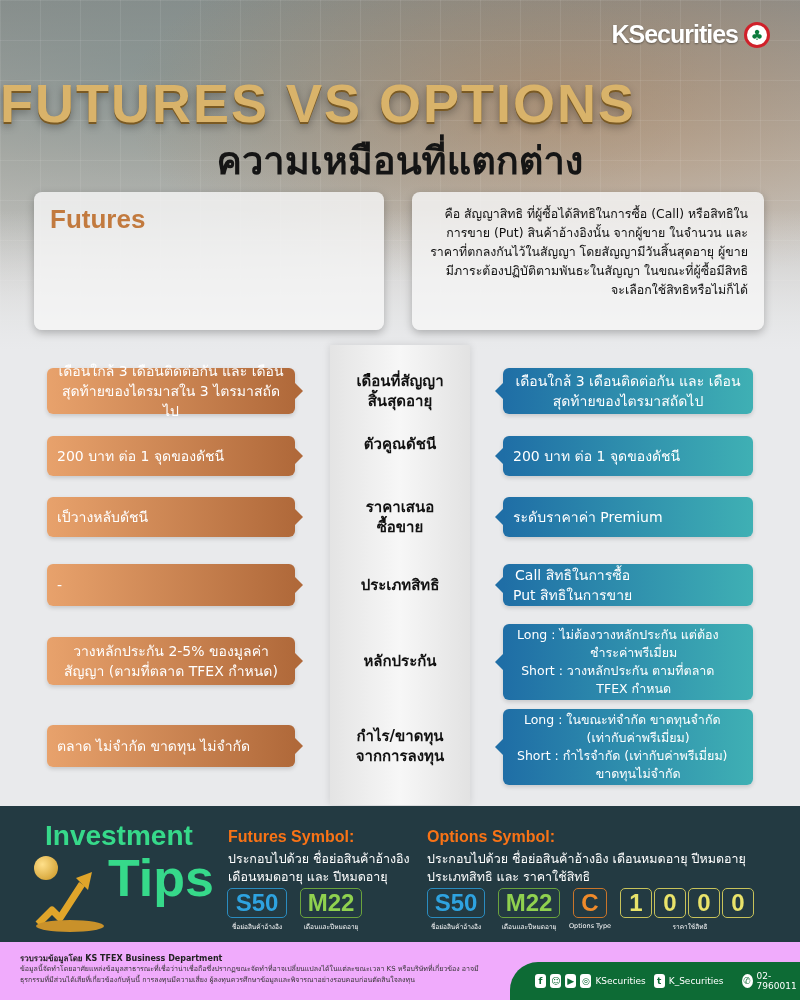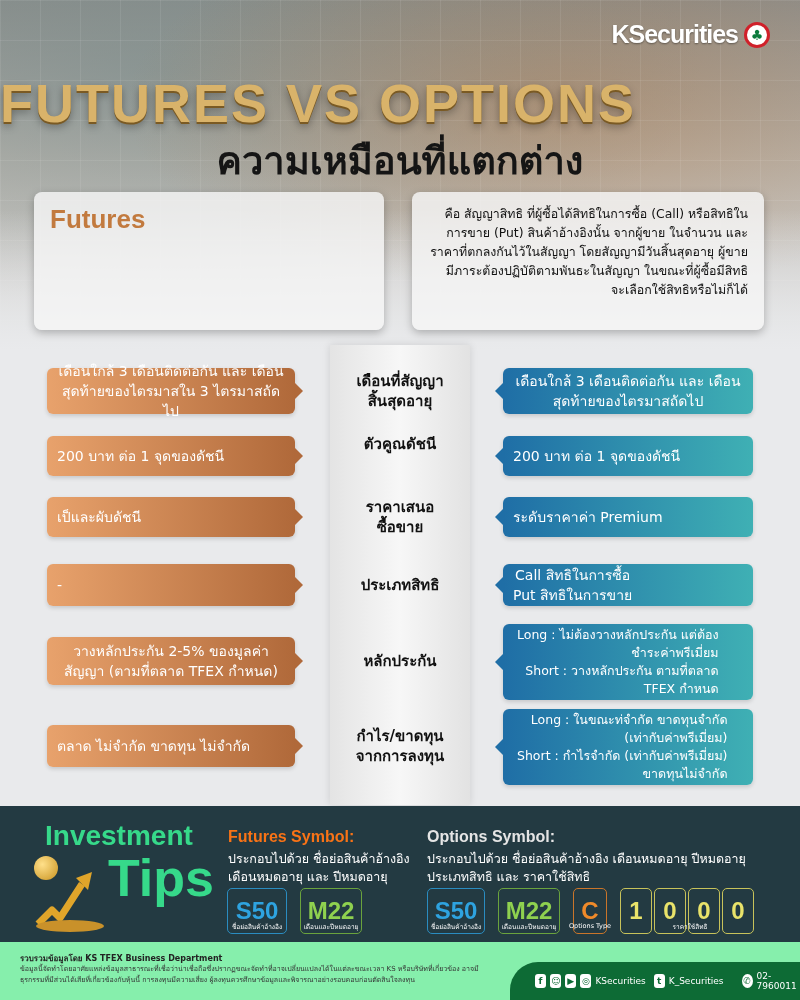--- a/index.html
+++ b/index.html
@@ -25,36 +25,36 @@
 .fut .def-title{color:#c27a3e}
 .opt .def-title{color:#2a8cb0}
 .def-text{font-size:12.4px;line-height:19px;color:#111}
 .opt .def-text{text-align:right}
 .mid-col{position:absolute;left:330px;top:345px;width:140px;height:460px;background:linear-gradient(90deg,#e4e4e4,#f7f7f7 50%,#e2e2e2);box-shadow:0 0 8px rgba(0,0,0,.12)}
 .box{position:absolute;border-radius:6px;color:#fff;font-size:14px;line-height:20px;display:flex;align-items:center;justify-content:flex-start;text-align:center;padding:4px 10px;box-shadow:0 2px 4px rgba(0,0,0,.15)}
 .box.fut{left:47px;width:248px;background:linear-gradient(90deg,#e8a26c,#b0693a)}
 .box.fut:after{content:"";position:absolute;right:-8px;top:50%;margin-top:-8px;border-left:8px solid #b0693a;border-top:8px solid transparent;border-bottom:8px solid transparent}
 .box.opt{left:503px;width:250px;background:linear-gradient(90deg,#1f6ea6,#3fb0b4)}
 .box.opt:before{content:"";position:absolute;left:-8px;top:50%;margin-top:-8px;border-right:8px solid #1f6ea6;border-top:8px solid transparent;border-bottom:8px solid transparent}
-.box.opt.left{text-align:right;justify-content:flex-start;padding-left:14px}
+.box.opt.left{text-align:center;justify-content:flex-start;padding-left:14px}
 .mid-label{position:absolute;left:330px;width:140px;text-align:center;font-weight:bold;font-size:15px;line-height:20px;color:#111;display:flex;align-items:center;justify-content:center}
 .tips{position:absolute;left:0;top:806px;width:800px;height:136px;background:#233a42}
 .tips-title1{position:absolute;left:45px;top:14px;font-family:"Liberation Sans",sans-serif;font-weight:bold;font-size:28px;color:#36d98a}
 .tips-title2{position:absolute;left:108px;top:42px;font-family:"Liberation Sans",sans-serif;font-weight:bold;font-size:52px;color:#36d98a}
 .coin{position:absolute;left:34px;top:50px;width:24px;height:24px;border-radius:50%;background:radial-gradient(circle at 35% 35%,#ffe08a,#c99320);}
 .arrow-icon{position:absolute;left:30px;top:56px;width:80px;height:70px}
 .sym-title{position:absolute;font-family:"Liberation Sans",sans-serif;font-weight:bold;font-size:16px}
 .sym-desc{position:absolute;font-size:12.5px;line-height:18px;color:#fff}
-.tile{position:absolute;height:46px;border:1.5px solid;border-radius:5px;font-family:"Liberation Sans",sans-serif;font-weight:bold;font-size:24px;display:flex;align-items:center;justify-content:center}
+.tile{position:absolute;height:30px;border:1.5px solid;border-radius:5px;font-family:"Liberation Sans",sans-serif;font-weight:bold;font-size:24px;display:flex;align-items:center;justify-content:center}
 .tile.blue{color:#2ea3e0;border-color:#2a8cc0}
 .tile.green{color:#8fd14f;border-color:#6aa33d}
 .tile.orange{color:#ef8a2a;border-color:#c9752a}
 .tile.yellow{color:#e9e36a;border-color:#c7c25a}
 .cap{position:absolute;font-size:6.5px;color:#fff;text-align:center}
-.footer{position:absolute;left:0;top:942px;width:800px;height:58px;background:#86efac}
+.footer{position:absolute;left:0;top:942px;width:800px;height:58px;background:#f0abfc}
 .src{position:absolute;left:20px;top:10px;font-size:8px;font-weight:bold;color:#222}
 .disc{position:absolute;left:20px;top:22px;width:480px;font-size:7px;line-height:11px;color:#333}
 .social{position:absolute;left:510px;top:962px;width:290px;height:38px;background:#0d6b35;border-top-left-radius:28px;display:flex;align-items:center;padding-left:25px;gap:4px;color:#fff;font-size:9px}
 .sicon{width:14px;height:14px;border-radius:3px;background:#fff;color:#0d6b35;font-size:9px;font-weight:bold;display:flex;align-items:center;justify-content:center}
 .sicon.round{border-radius:50%}
 </style>
 </head>
 <body>
 
 <div class="hero">
@@ -89,21 +89,21 @@
 
 <div class="box fut" style="top:436px;height:40px">
     <span>200 บาท ต่อ 1 จุดของดัชนี</span>
   </div>
 <div class="mid-label" style="top:424px;height:40px">ตัวคูณดัชนี</div>
 <div class="box opt" style="top:436px;height:40px">
     <span>200 บาท ต่อ 1 จุดของดัชนี</span>
   </div>
 
 <div class="box fut" style="top:497px;height:40px">
-    <span>เป็และผับดัชนี</span>
+    <span>เป็วางหลับดัชนี</span>
   </div>
 <div class="mid-label" style="top:495px;height:44px;white-space:pre-line">ราคาเสนอ
 ซื้อขาย</div>
 <div class="box opt" style="top:497px;height:40px">
     <span>ระดับราคาค่า Premium</span>
   </div>
 
 <div class="box fut" style="top:564px;height:42px">
     <span>-</span>
   </div>
@@ -141,21 +141,21 @@
   </svg>
 
   <div class="sym-title" style="left:228px;top:22px;color:#f97316">Futures Symbol:</div>
   <div class="sym-desc" style="left:228px;top:44px">ประกอบไปด้วย ชื่อย่อสินค้าอ้างอิง</div>
   <div class="sym-desc" style="left:228px;top:62px">เดือนหมดอายุ และ ปีหมดอายุ</div>
   <div class="tile blue" style="left:227px;top:82px;width:60px">S50</div>
   <div class="tile green" style="left:300px;top:82px;width:62px">M22</div>
   <div class="cap" style="left:222px;top:116px;width:70px">ชื่อย่อสินค้าอ้างอิง</div>
   <div class="cap" style="left:296px;top:116px;width:70px">เดือนและปีหมดอายุ</div>
 
-  <div class="sym-title" style="left:427px;top:22px;color:#e5e5e5">Options Symbol:</div>
+  <div class="sym-title" style="left:427px;top:22px;color:#f97316">Options Symbol:</div>
   <div class="sym-desc" style="left:427px;top:44px">ประกอบไปด้วย ชื่อย่อสินค้าอ้างอิง เดือนหมดอายุ  ปีหมดอายุ</div>
   <div class="sym-desc" style="left:427px;top:62px">ประเภทสิทธิ และ ราคาใช้สิทธิ</div>
   <div class="tile blue" style="left:427px;top:82px;width:58px">S50</div>
   <div class="tile green" style="left:498px;top:82px;width:62px">M22</div>
   <div class="tile orange" style="left:573px;top:82px;width:34px">C</div>
   <div class="tile yellow" style="left:620px;top:82px;width:32px">1</div>
   <div class="tile yellow" style="left:654px;top:82px;width:32px">0</div>
   <div class="tile yellow" style="left:688px;top:82px;width:32px">0</div>
   <div class="tile yellow" style="left:722px;top:82px;width:32px">0</div>
   <div class="cap" style="left:421px;top:116px;width:70px">ชื่อย่อสินค้าอ้างอิง</div>

